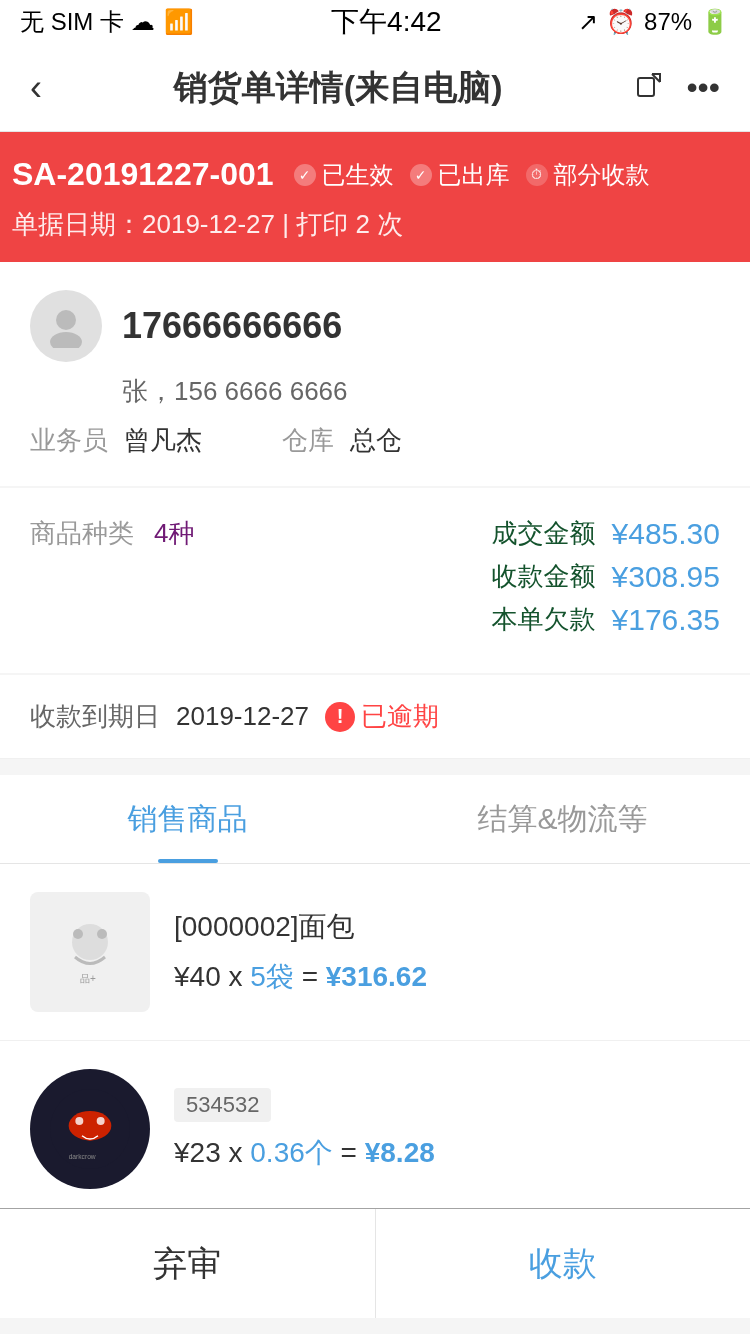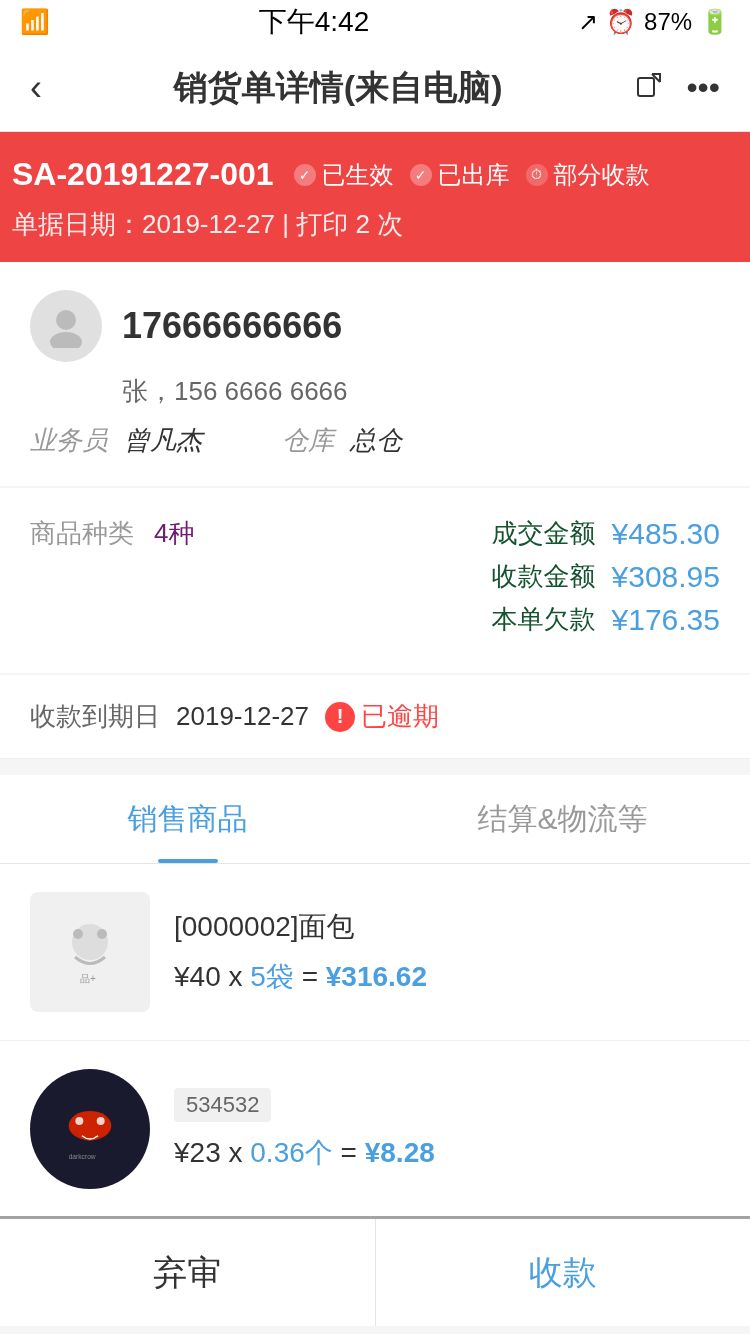--- a/index.html
+++ b/index.html
@@ -142,21 +142,20 @@
       align-items: center;
       gap: 80px;
       padding-left: 0;
     }
     .detail-item {
       display: flex;
       align-items: center;
       gap: 16px;
       font-size: 26px;
       color: #666;
-      font-style: italic;
     }
     .detail-label { color: #999; }
     .detail-value { color: #333; }
 
     
     .summary-section {
       background: #fff;
       padding: 28px 30px;
       margin-bottom: 2px;
       display: flex;
@@ -291,26 +290,26 @@
     .product-price {
       font-size: 28px;
       color: #333;
     }
     .product-price .quantity { color: #4a9fe0; }
     .product-price .total { color: #4a9fe0; font-weight: 600; }
 
     
     .bottom-bar {
       position: fixed;
-      bottom: 8px;
+      bottom: 16px;
       left: 0;
       width: 750px;
       height: 110px;
       background: #fff;
-      border-top: 3px solid #a3a3a3;
+      border-top: 1px solid #a3a3a3;
       display: flex;
       align-items: center;
     }
     .bottom-btn {
       flex: 1;
       height: 100%;
       display: flex;
       align-items: center;
       justify-content: center;
       font-size: 34px;
@@ -322,20 +321,21 @@
     }
     .bottom-btn-confirm {
       color: #4a9fe0;
     }
   </style>
 </head>
 <body>
 
 <div class="status-bar">
   <div class="status-left">
+    <span>无 SIM 卡 ☁</span>
     <span>📶</span>
   </div>
   <div class="status-center">下午4:42</div>
   <div class="status-right">
     <span>↗</span>
     <span>⏰</span>
     <span>87%</span>
     <span>🔋</span>
   </div>
 </div>

